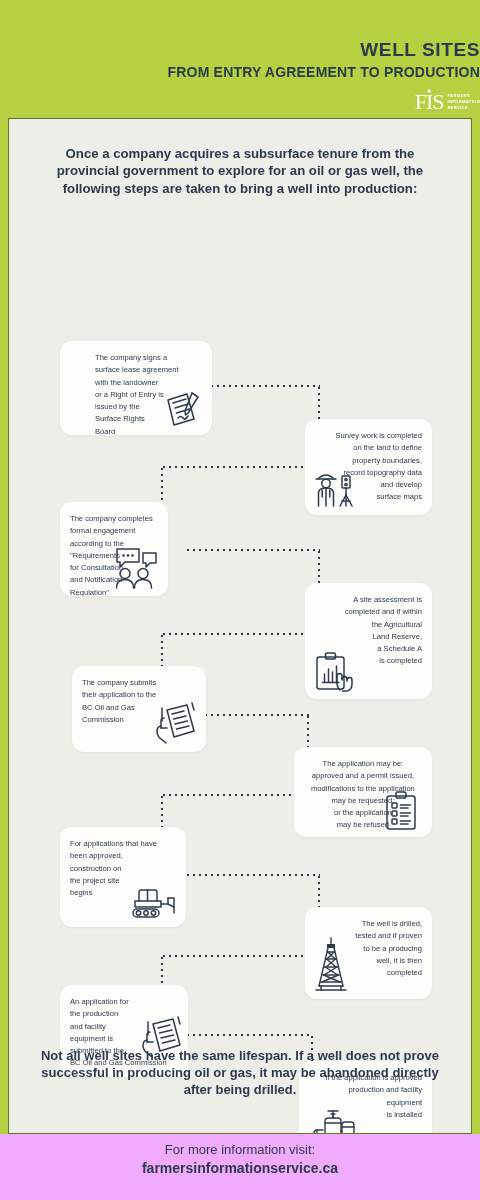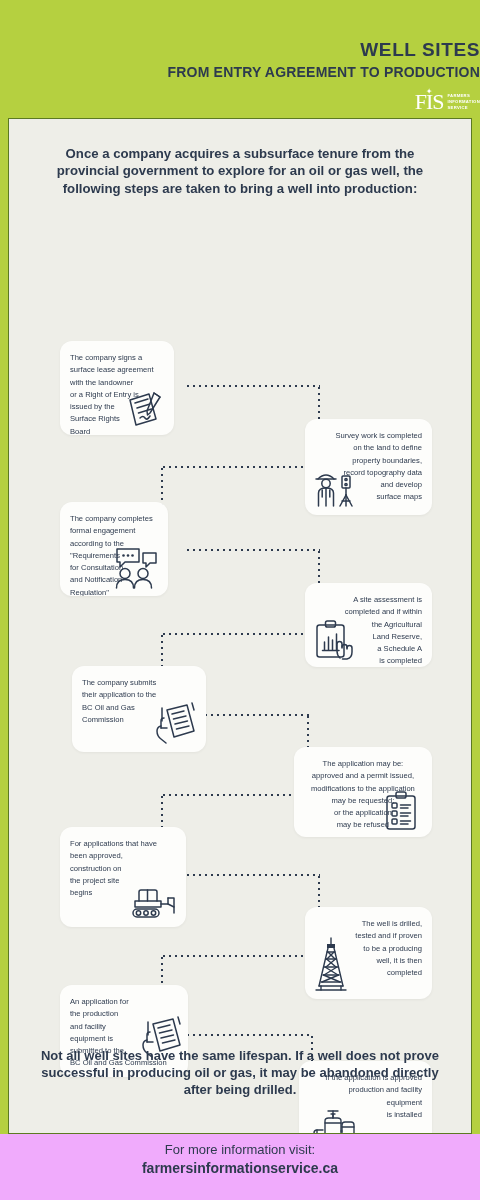--- a/index.html
+++ b/index.html
@@ -235,21 +235,21 @@
 
       <div class="conn h" style="left:176px; top:755px; width:135px;"></div>
       <div class="conn v" style="left:309px; top:755px; height:40px;"></div>
 
       <div class="conn h" style="left:152px; top:836px; width:152px;"></div>
       <div class="conn v" style="left:152px; top:836px; height:40px;"></div>
 
       <div class="conn h" style="left:176px; top:915px; width:128px;"></div>
       <div class="conn v" style="left:302px; top:915px; height:38px;"></div>
 
-      <div class="card left" style="left:51px; top:222px; width:114px; height:94px;">
+      <div class="card left" style="left:51px; top:222px; width:152px; height:94px;padding-left:25px;">
         <div class="card-inner">
           <div class="card-text">The company signs a
 surface lease agreement
 with the landowner
 or a Right of Entry is
 issued by the
 Surface Rights
 Board</div>
           <div class="card-icon">
             <svg width="44" height="40" viewBox="0 0 44 40" fill="none" stroke="#2d3a4e" stroke-width="1.5" stroke-linecap="round" stroke-linejoin="round">
@@ -313,21 +313,21 @@
               <path d="M31 8 L44 8 L44 18 L38 18 L34 22 L34 18 L31 18 Z"></path>
               <circle cx="13" cy="28.5" r="5"></circle>
               <path d="M4.5 43 Q4.5 34.5 13 34.5 Q21.5 34.5 21.5 43"></path>
               <circle cx="31" cy="28.5" r="5"></circle>
               <path d="M22.5 43 Q22.5 34.5 31 34.5 Q39.5 34.5 39.5 43"></path>
             </svg>
           </div>
         </div>
       </div>
 
-      <div class="card right" style="left:296px; top:464px; width:127px; height:84px;">
+      <div class="card right" style="left:296px; top:464px; width:127px; height:116px;">
         <div class="card-inner">
           <div class="card-text">A site assessment is
 completed and if within
 the Agricultural
 Land Reserve,
 a Schedule A
 is completed</div>
           <div class="card-icon">
             <svg width="44" height="42" viewBox="0 0 44 42" fill="none" stroke="#2d3a4e" stroke-width="1.5" stroke-linecap="round" stroke-linejoin="round">
               <rect x="4" y="7" width="27" height="32" rx="2.5"></rect>

